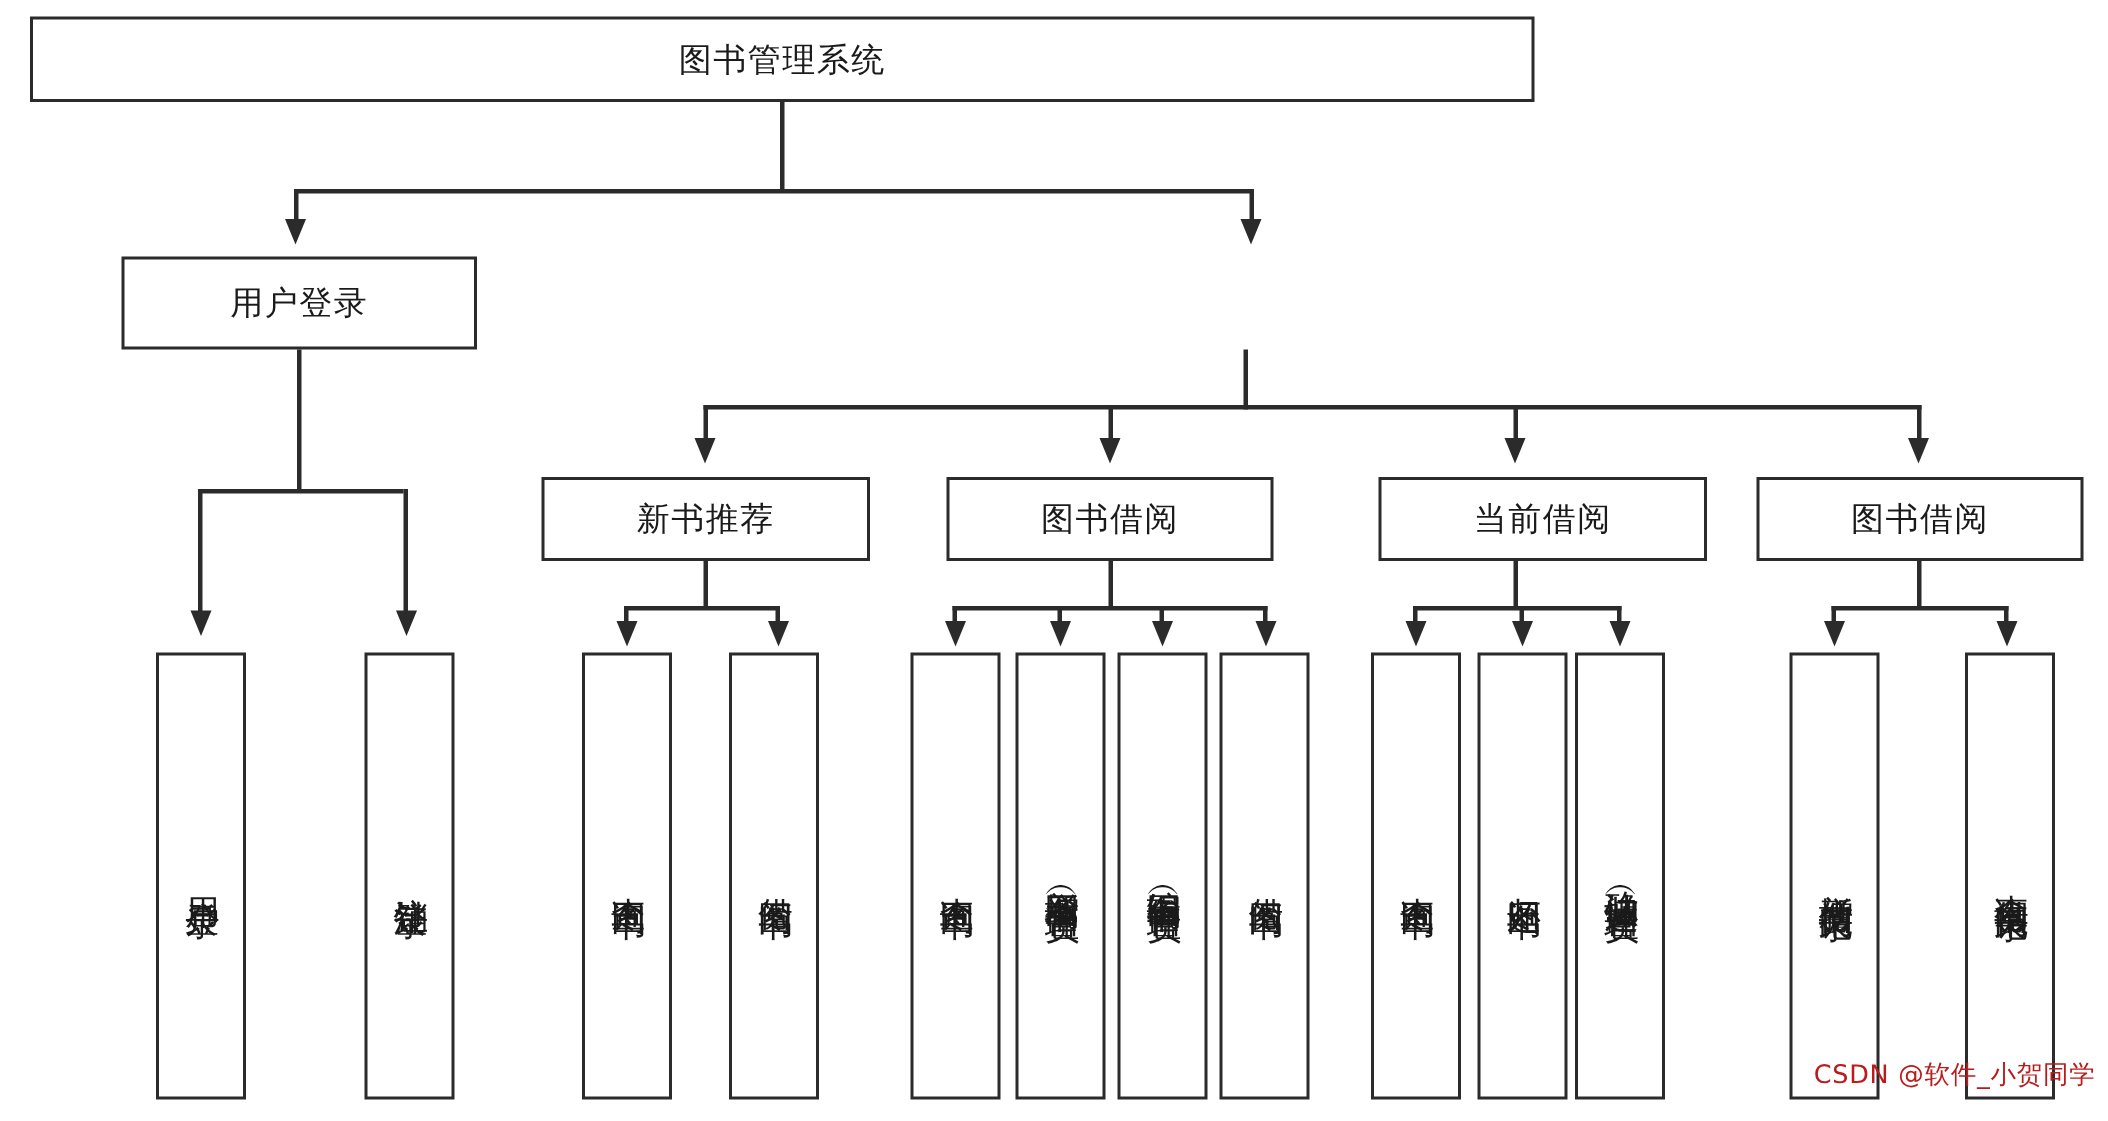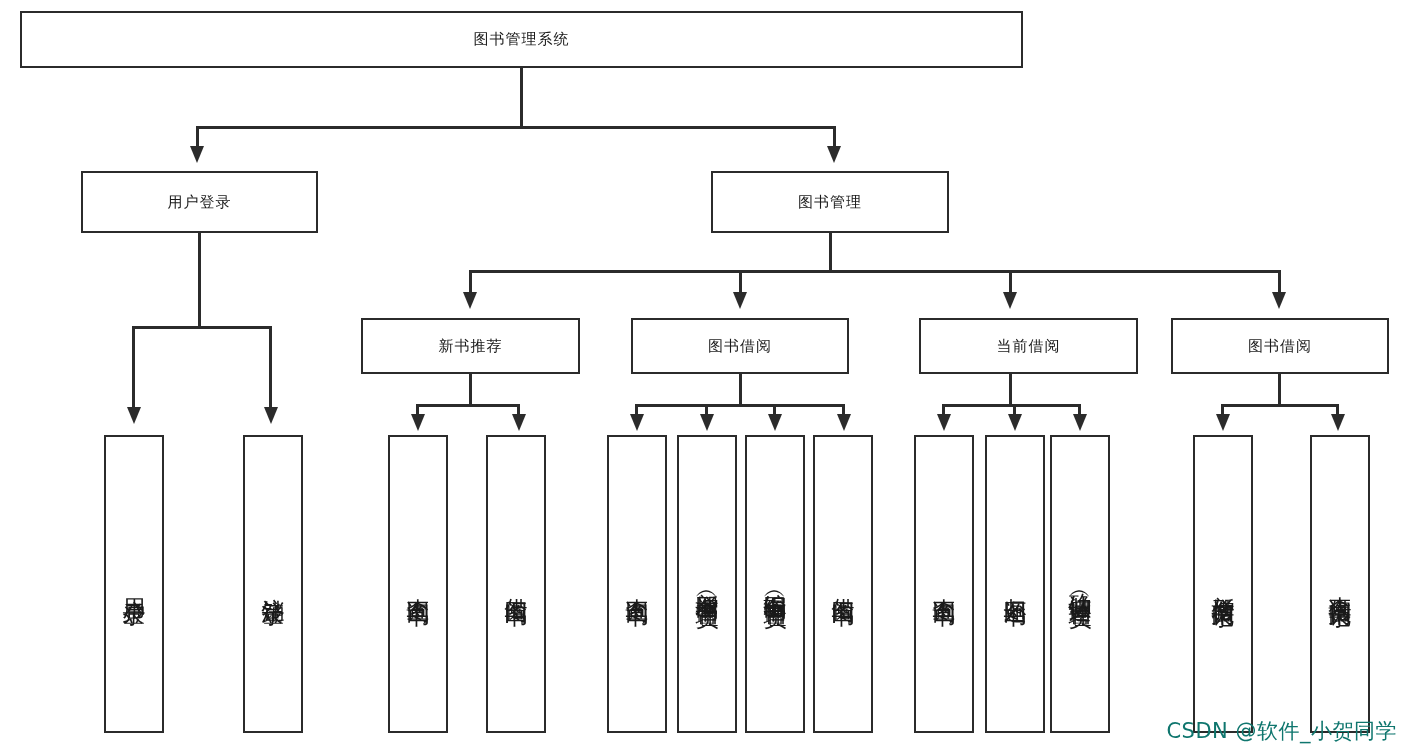--- a/index.html
+++ b/index.html
@@ -21,21 +21,21 @@
     position: absolute;
     box-sizing: border-box;
     border: 2px solid #2b2b2b;
     background: #ffffff;
     display: flex;
     align-items: center;
     justify-content: center;
     color: #1a1a1a;
   }
   .node.horiz {
-    font-size: 15px;
+    font-size: 22px;
     letter-spacing: 1px;
   }
   .node.vert {
     writing-mode: vertical-rl;
     text-orientation: upright;
     font-size: 23px;
     letter-spacing: 2px;
     line-height: 1.0;
     padding-top: 4px;
     padding-bottom: 4px;
@@ -56,23 +56,23 @@
     position: absolute;
     width: 0;
     height: 0;
     border-left: 7px solid transparent;
     border-right: 7px solid transparent;
     border-top: 17px solid #2b2b2b;
   }
   #watermark {
     position: absolute;
     right: 8px;
-    bottom: 2px;
-    font-size: 21px;
-    color: #0f766e;
+    bottom: 19px;
+    font-size: 17px;
+    color: #b91c1c;
     letter-spacing: 0.5px;
     white-space: nowrap;
   }
 </style>
 </head>
 <body>
 
 <div id="canvas">
 
   <div class="node horiz" style="left:20px; top:11px; width:1003px; height:57px;">
@@ -81,23 +81,20 @@
 
   <div class="edge v" style="left:520px; top:68px; width:3px; height:60px;"></div>
   <div class="edge h" style="left:196px; top:126px; width:640px; height:3px;"></div>
   <div class="edge v" style="left:196px; top:126px; width:3px; height:22px;"></div>
   <div class="arrow" style="left:190px; top:146px;"></div>
   <div class="edge v" style="left:833px; top:126px; width:3px; height:22px;"></div>
   <div class="arrow" style="left:827px; top:146px;"></div>
 
   <div class="node horiz" style="left:81px; top:171px; width:237px; height:62px;">
     <span class="label">用户登录</span>
-  </div>
-  <div class="node horiz" style="left:711px; top:171px; width:238px; height:62px;">
-    <span class="label">图书管理</span>
   </div>
 
   <div class="edge v" style="left:198px; top:233px; width:3px; height:95px;"></div>
   <div class="edge h" style="left:132px; top:326px; width:137px; height:3px;"></div>
   <div class="edge v" style="left:132px; top:326px; width:3px; height:83px;"></div>
   <div class="arrow" style="left:127px; top:407px;"></div>
   <div class="edge v" style="left:269px; top:326px; width:3px; height:83px;"></div>
   <div class="arrow" style="left:264px; top:407px;"></div>
 
   <div class="edge v" style="left:829px; top:233px; width:3px; height:40px;"></div>

